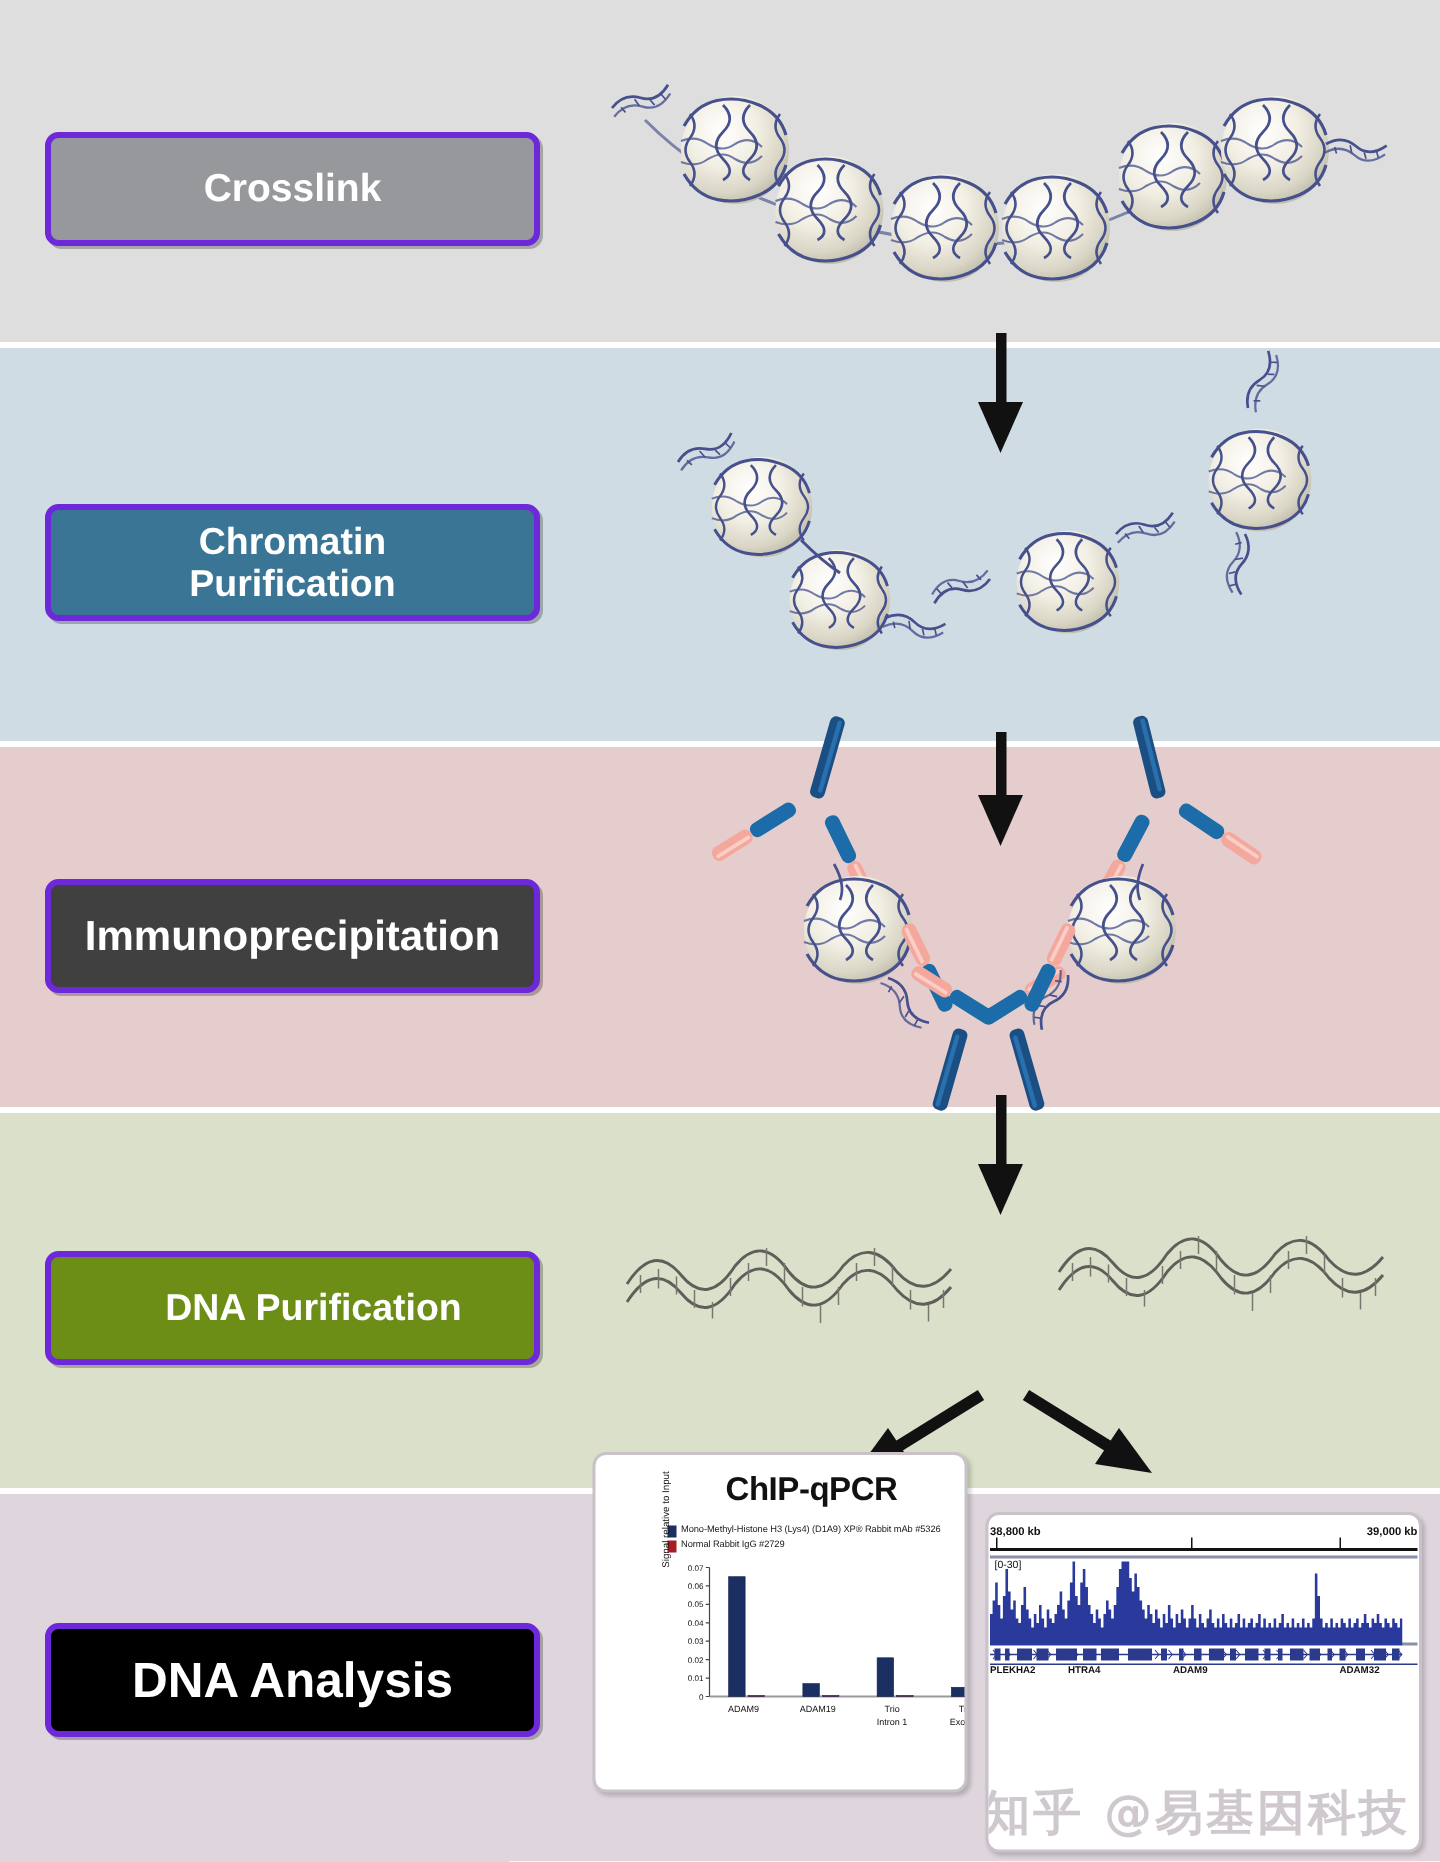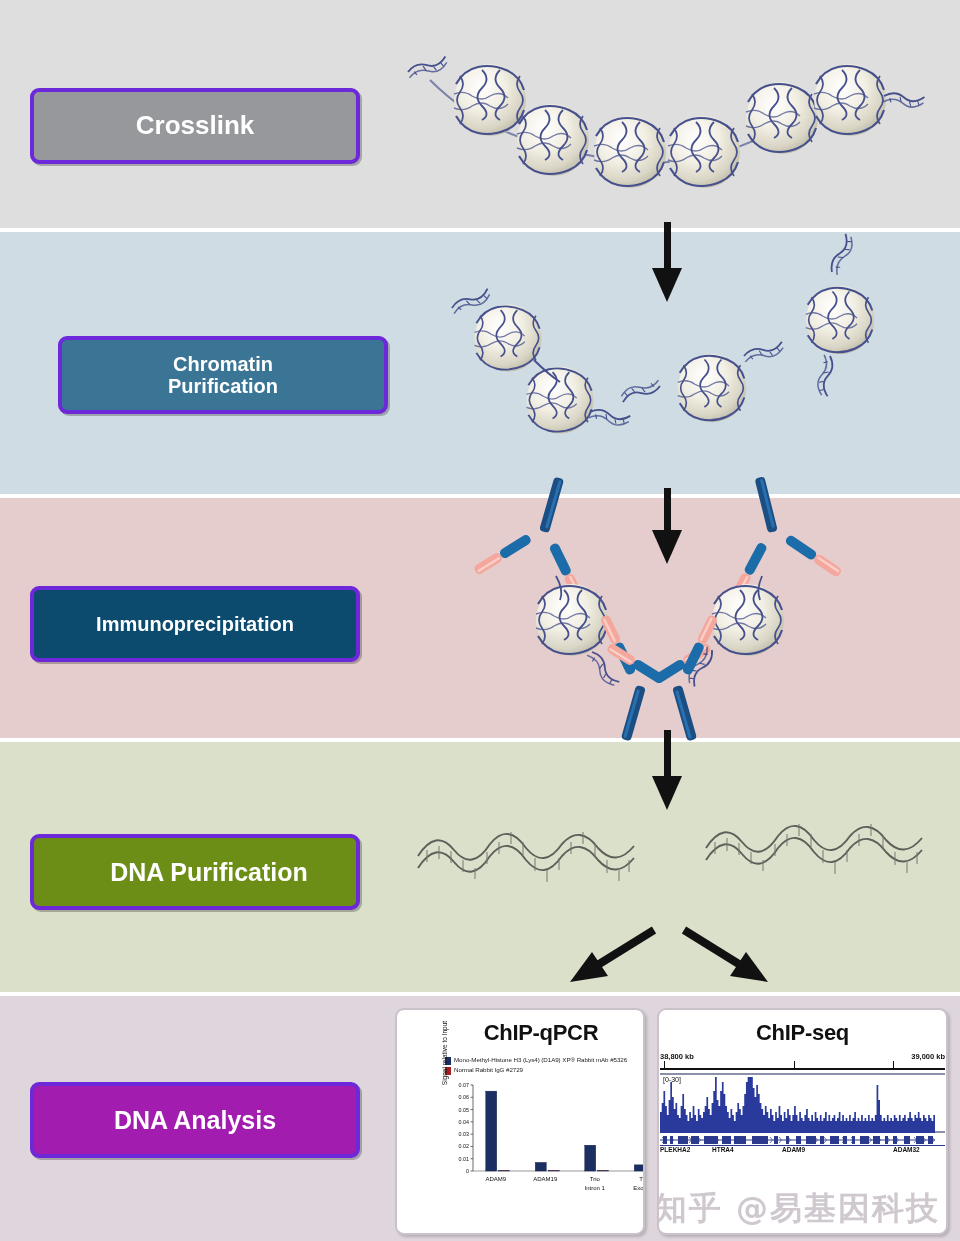--- a/index.html
+++ b/index.html
@@ -20,37 +20,37 @@
     border:4px solid #6d28d9;
     border-radius:9px;
     color:#ffffff;
     font-weight:bold;
     display:flex; align-items:center; justify-content:center;
     text-align:center;
     line-height:1.12;
     box-shadow:2px 2px 0 rgba(0,0,0,0.25);
   }
   .lbl-crosslink     { top:88px;  height:76px; background:#97989b; font-size:26px; }
-  .lbl-fragmentation { top:336px; height:78px; background:#3b7596; font-size:20px;margin-left:28px; }
-  .lbl-ip            { top:586px; height:76px; background:#0c4a6e; font-size:20px; }
+  .lbl-fragmentation { top:336px; height:78px; background:#3b7596; font-size:25px; }
+  .lbl-ip            { top:586px; height:76px; background:#404040; font-size:28px; }
   .lbl-purification  { top:834px; height:76px; background:#6d8e16; font-size:25px;padding-left:28px; }
-  .lbl-analysis      { top:1082px; height:76px; background:#a21caf; font-size:25px; }
+  .lbl-analysis      { top:1082px; height:76px; background:#000000; font-size:33px; }
 
   .nuc-layer { position:absolute; left:0; top:0; width:960px; height:1241px; pointer-events:none; }
 
   
   .panel {
     position:absolute;
     background:#ffffff;
     border:2px solid #c9c2c8;
     border-radius:9px;
     box-shadow:2px 2px 3px rgba(0,0,0,0.18);
     overflow:hidden;
   }
-  .panel-qpcr { left:395px; top:1008px; width:250px; height:227px;padding-left:42px; }
+  .panel-qpcr { left:395px; top:968px; width:250px; height:227px;padding-left:42px; }
   .panel-seq  { left:657px; top:1008px; width:291px; height:227px; }
   .panel-title {
     text-align:center;
     font-weight:bold;
     font-size:22px;
     color:#111;
     margin-top:10px;
     letter-spacing:-0.3px;
   }
 
@@ -284,21 +284,20 @@
         <text x="106.25" y="102" text-anchor="middle" font-size="6" fill="#111" font-family="&quot;Liberation Sans&quot;, sans-serif">ADAM19</text>
         <text x="155.75" y="102" text-anchor="middle" font-size="6" fill="#111" font-family="&quot;Liberation Sans&quot;, sans-serif">Trio</text>
         <text x="155.75" y="111" text-anchor="middle" font-size="6" fill="#111" font-family="&quot;Liberation Sans&quot;, sans-serif">Intron 1</text>
         <text x="205.25" y="102" text-anchor="middle" font-size="6" fill="#111" font-family="&quot;Liberation Sans&quot;, sans-serif">Trio</text>
         <text x="205.25" y="111" text-anchor="middle" font-size="6" fill="#111" font-family="&quot;Liberation Sans&quot;, sans-serif">Exon 57</text>
       </svg>
   </div>
 </div>
 
 <div class="panel panel-seq">
-  <div class="panel-title">ChIP-seq</div>
 
   <div class="seq-body">
     <div class="seq-coords">
       <span>38,800 kb</span>
       <span>39,000 kb</span>
     </div>
     <div class="seq-ticks">
       <i style="left:4px"></i>
         <i style="left:134px"></i>
         <i style="left:233px"></i>

